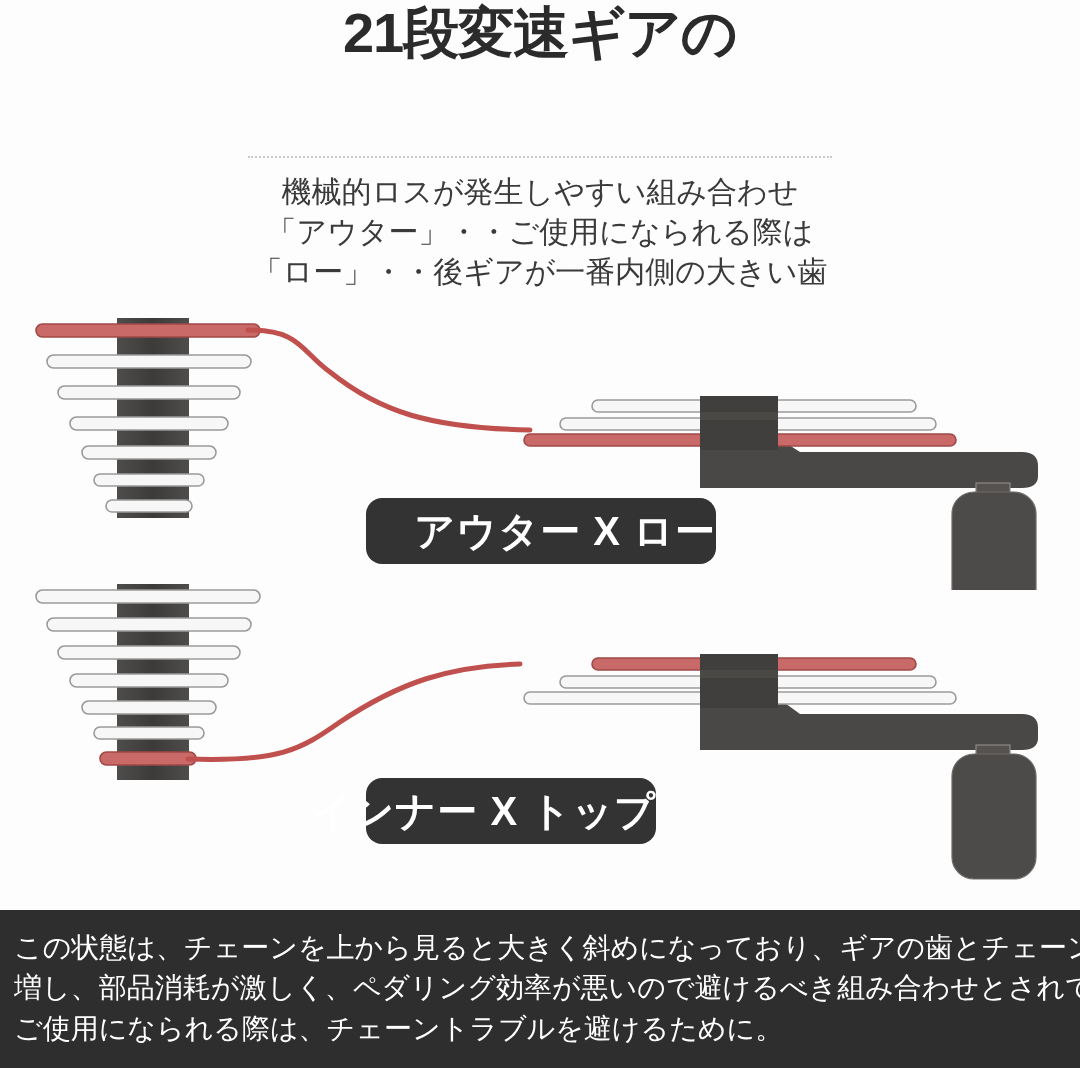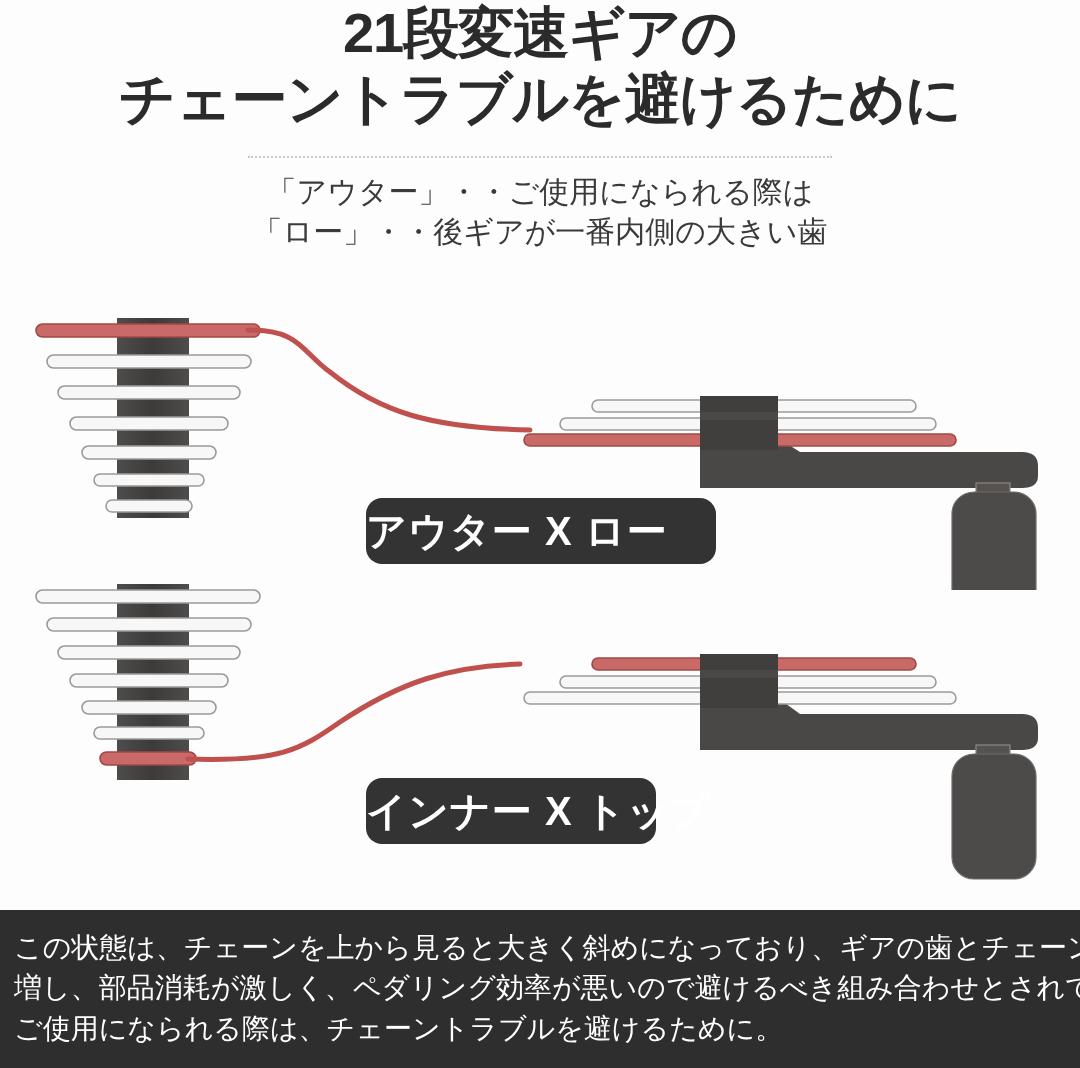--- a/index.html
+++ b/index.html
@@ -73,21 +73,21 @@
   .badge {
     position: absolute;
     background: #333333;
     border-radius: 16px;
     color: #ffffff;
     font-size: 40px;
     font-weight: bold;
     letter-spacing: 1px;
     display: flex;
     align-items: center;
-    justify-content: flex-start;
+    justify-content: flex-end;
     white-space: nowrap;
   }
   #badge-outer-low {
     left: 366px;
     top: 498px;
     width: 350px;
     height: 66px;
   }
   #badge-inner-top {
     left: 366px;
@@ -114,26 +114,26 @@
     white-space: nowrap;
   }
 </style>
 </head>
 <body>
 
 <div id="page">
 
   <div class="header">
     <div class="title-line">21段変速ギアの</div>
-    <div class="title-line">チェーントラブルを避けるために</div>
   </div>
 
   <div class="divider"></div>
 
   <div class="subtitle">
+    <div class="subtitle-line">機械的ロスが発生しやすい組み合わせ</div>
     <div class="subtitle-line">「アウター」・・ご使用になられる際は</div>
     <div class="subtitle-line">「ロー」・・後ギアが一番内側の大きい歯</div>
   </div>
 
   <div class="diagram" id="diagram-outer-low">
     <svg width="1080" height="290" viewBox="0 0 1080 290" xmlns="http://www.w3.org/2000/svg">
       <defs>
         <linearGradient id="hub1" x1="0" y1="0" x2="1" y2="0">
           <stop offset="0%" stop-color="#4f4d4b"></stop>
           <stop offset="50%" stop-color="#3d3b39"></stop>

